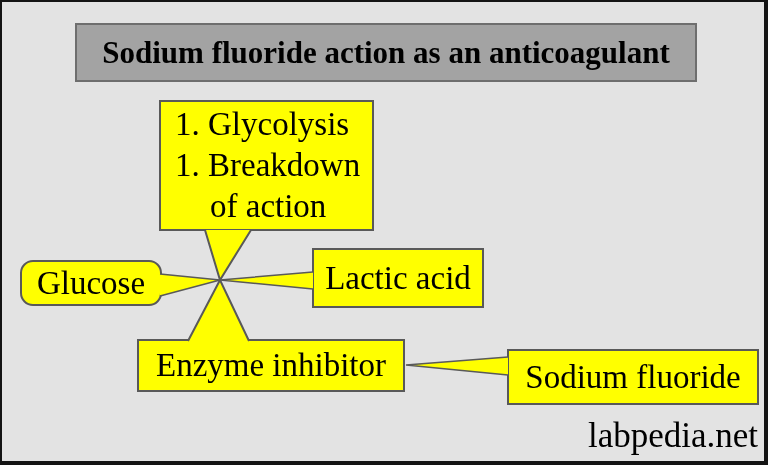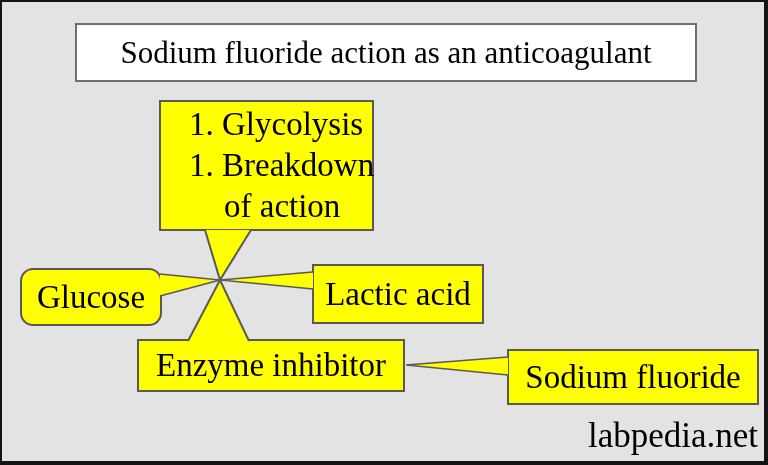--- a/index.html
+++ b/index.html
@@ -23,44 +23,45 @@
     position: absolute;
     box-sizing: border-box;
     display: flex;
     align-items: center;
     justify-content: center;
     z-index: 1;
     white-space: nowrap;
   }
   .title-box {
     left: 73px; top: 21px; width: 622px; height: 59px;
-    background: #ffffff;
+    background: #a3a3a3;
     border: 2px solid #6e6e6e;
     font-size: 31px;
+    font-weight: bold;
   }
   .node {
     background: #ffff00;
     border: 2px solid #595959;
     font-size: 33px;
   }
   .process-box {
     left: 157px; top: 98px; width: 215px; height: 131px;
     flex-direction: column;
     align-items: flex-start;
     justify-content: center;
-    padding-left: 28px;
+    padding-left: 14px;
     line-height: 41px;
   }
   .process-box .indent { padding-left: 35px; }
   .glucose-box {
-    left: 18px; top: 266px; width: 142px; height: 58px;
+    left: 18px; top: 258px; width: 142px; height: 46px;
     border-radius: 13px;
     font-size: 33px;
   }
-  .lactic-box  { left: 310px; top: 262px; width: 172px; height: 60px; }
+  .lactic-box  { left: 310px; top: 246px; width: 172px; height: 60px; }
   .enzyme-box  { left: 135px; top: 337px; width: 268px; height: 53px; }
   .sodium-box  { left: 505px; top: 347px; width: 252px; height: 56px; }
   .connectors {
     position: absolute;
     left: 0; top: 0;
     width: 768px; height: 465px;
     z-index: 2;
     pointer-events: none;
   }
   .watermark {

